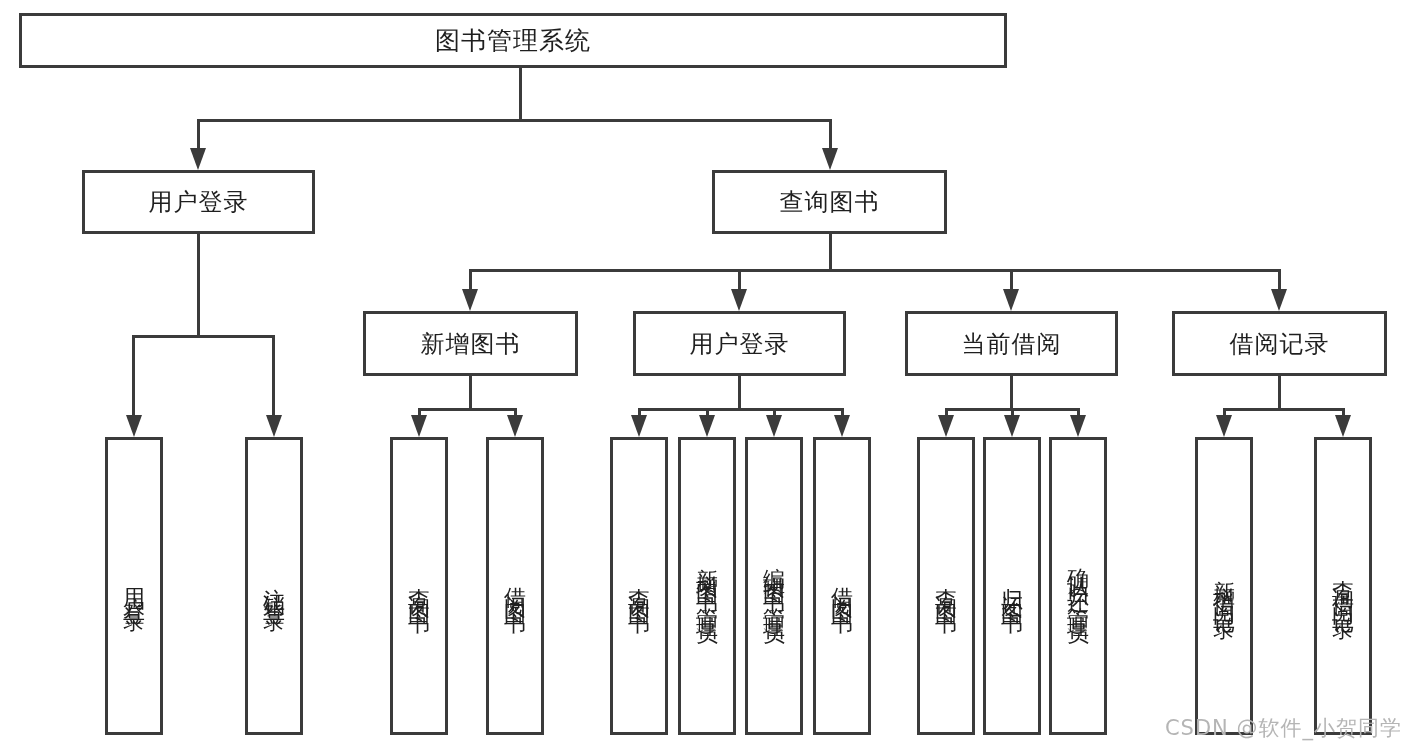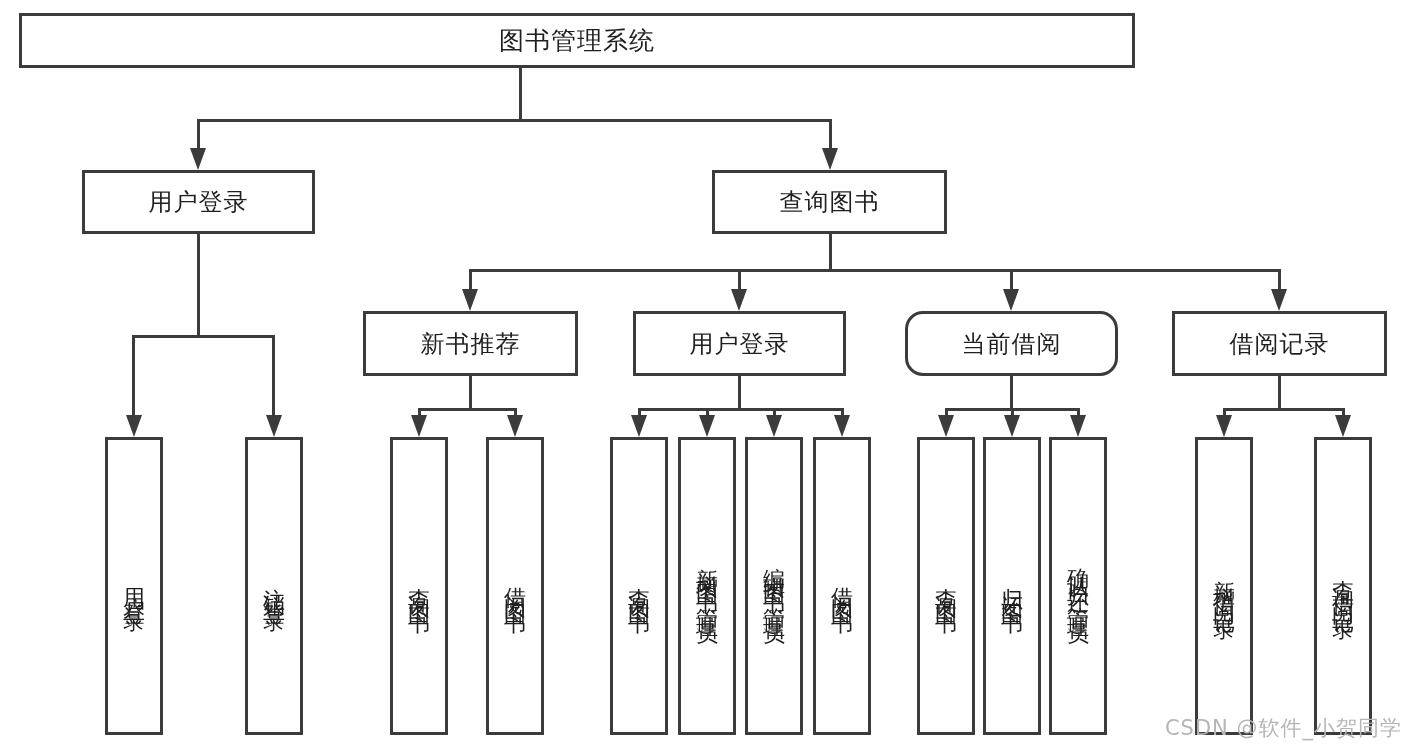--- a/index.html
+++ b/index.html
@@ -88,38 +88,38 @@
   <div class="ah" style="left:631px;top:415px;"></div>
   <div class="ah" style="left:699px;top:415px;"></div>
   <div class="ah" style="left:766px;top:415px;"></div>
   <div class="ah" style="left:834px;top:415px;"></div>
   <div class="ah" style="left:938px;top:415px;"></div>
   <div class="ah" style="left:1004px;top:415px;"></div>
   <div class="ah" style="left:1070px;top:415px;"></div>
   <div class="ah" style="left:1216px;top:415px;"></div>
   <div class="ah" style="left:1335px;top:415px;"></div>
 
-  <div class="box hnode" style="left:19px;top:13px;width:1116px;height:55px;font-size:25px;">
+  <div class="box hnode" style="left:19px;top:13px;width:988px;height:55px;font-size:25px;">
     <span>图书管理系统</span>
   </div>
 
   <div class="box hnode" style="left:82px;top:170px;width:233px;height:64px;">
     <span>用户登录</span>
   </div>
   <div class="box hnode" style="left:712px;top:170px;width:235px;height:64px;">
     <span>查询图书</span>
   </div>
 
   <div class="box hnode" style="left:363px;top:311px;width:215px;height:65px;">
-    <span>新书推荐</span>
+    <span>新增图书</span>
   </div>
   <div class="box hnode" style="left:633px;top:311px;width:213px;height:65px;">
     <span>用户登录</span>
   </div>
-  <div class="box hnode" style="left:905px;top:311px;width:213px;height:65px;border-radius:18px;">
+  <div class="box hnode" style="left:905px;top:311px;width:213px;height:65px;">
     <span>当前借阅</span>
   </div>
   <div class="box hnode" style="left:1172px;top:311px;width:215px;height:65px;">
     <span>借阅记录</span>
   </div>
 
   <div class="box leaf" style="left:105px;">
     <span class="vtext">用户登录</span>
   </div>
   <div class="box leaf" style="left:245px;">

